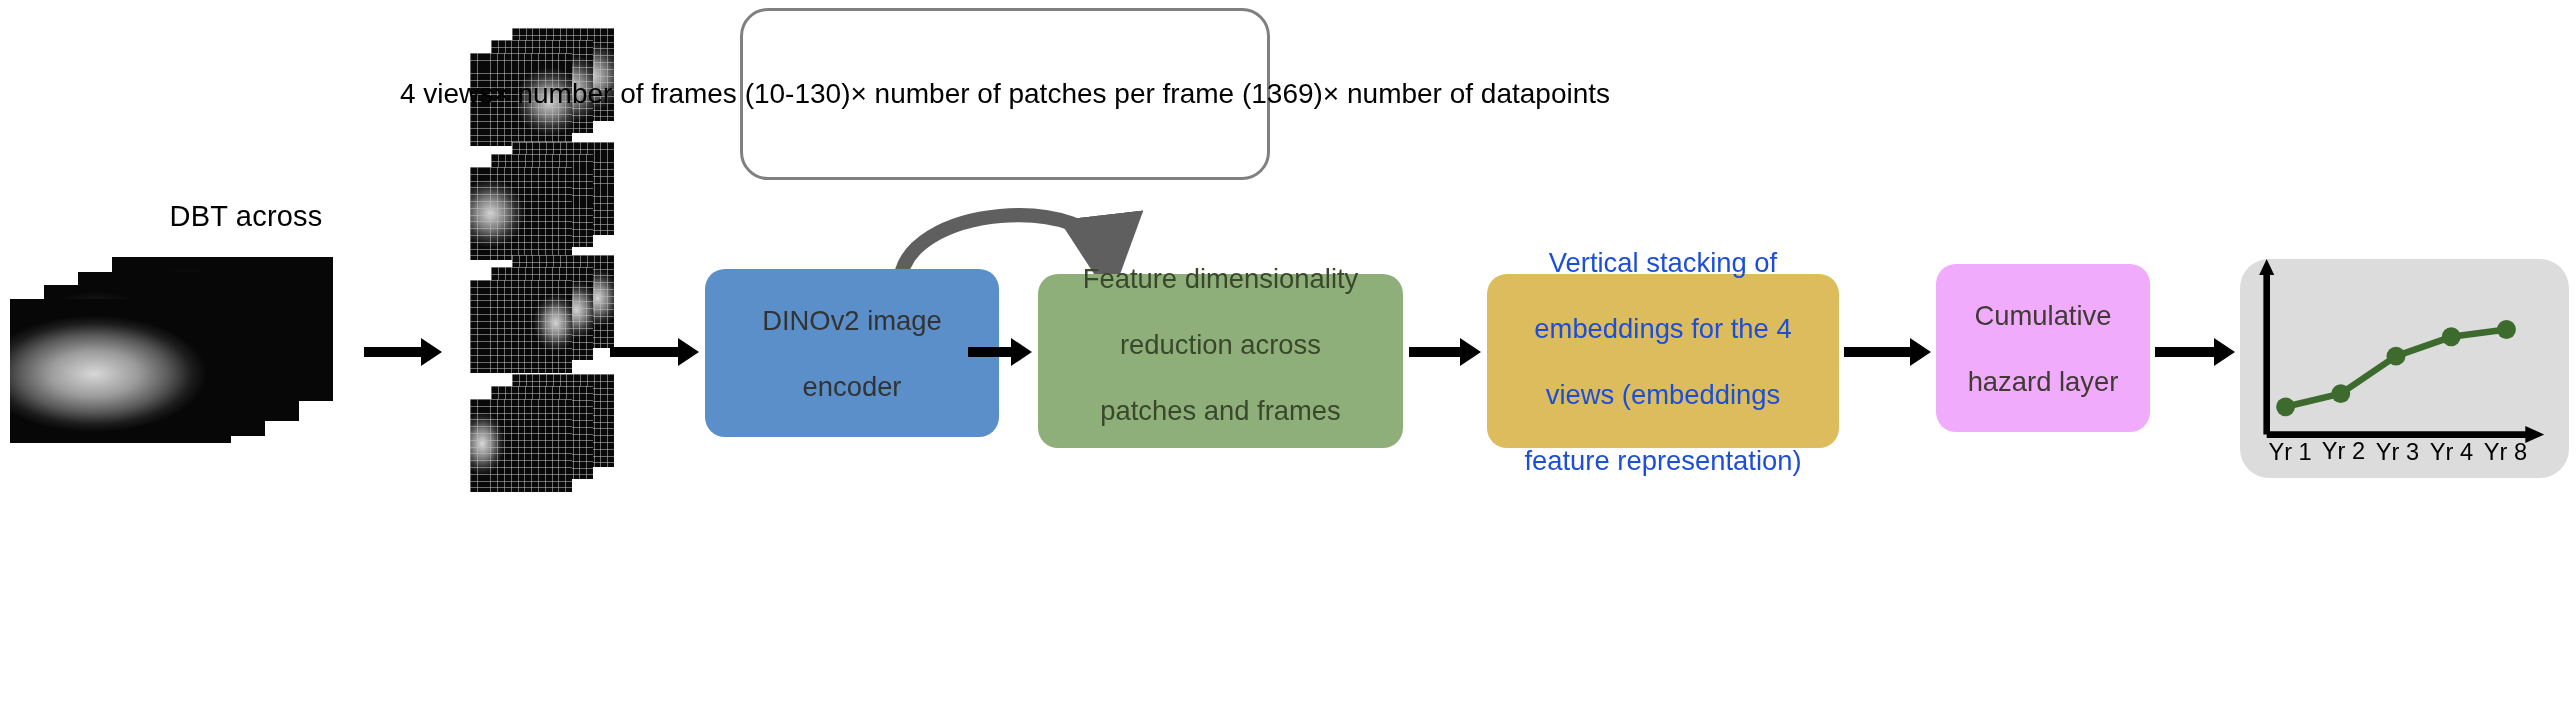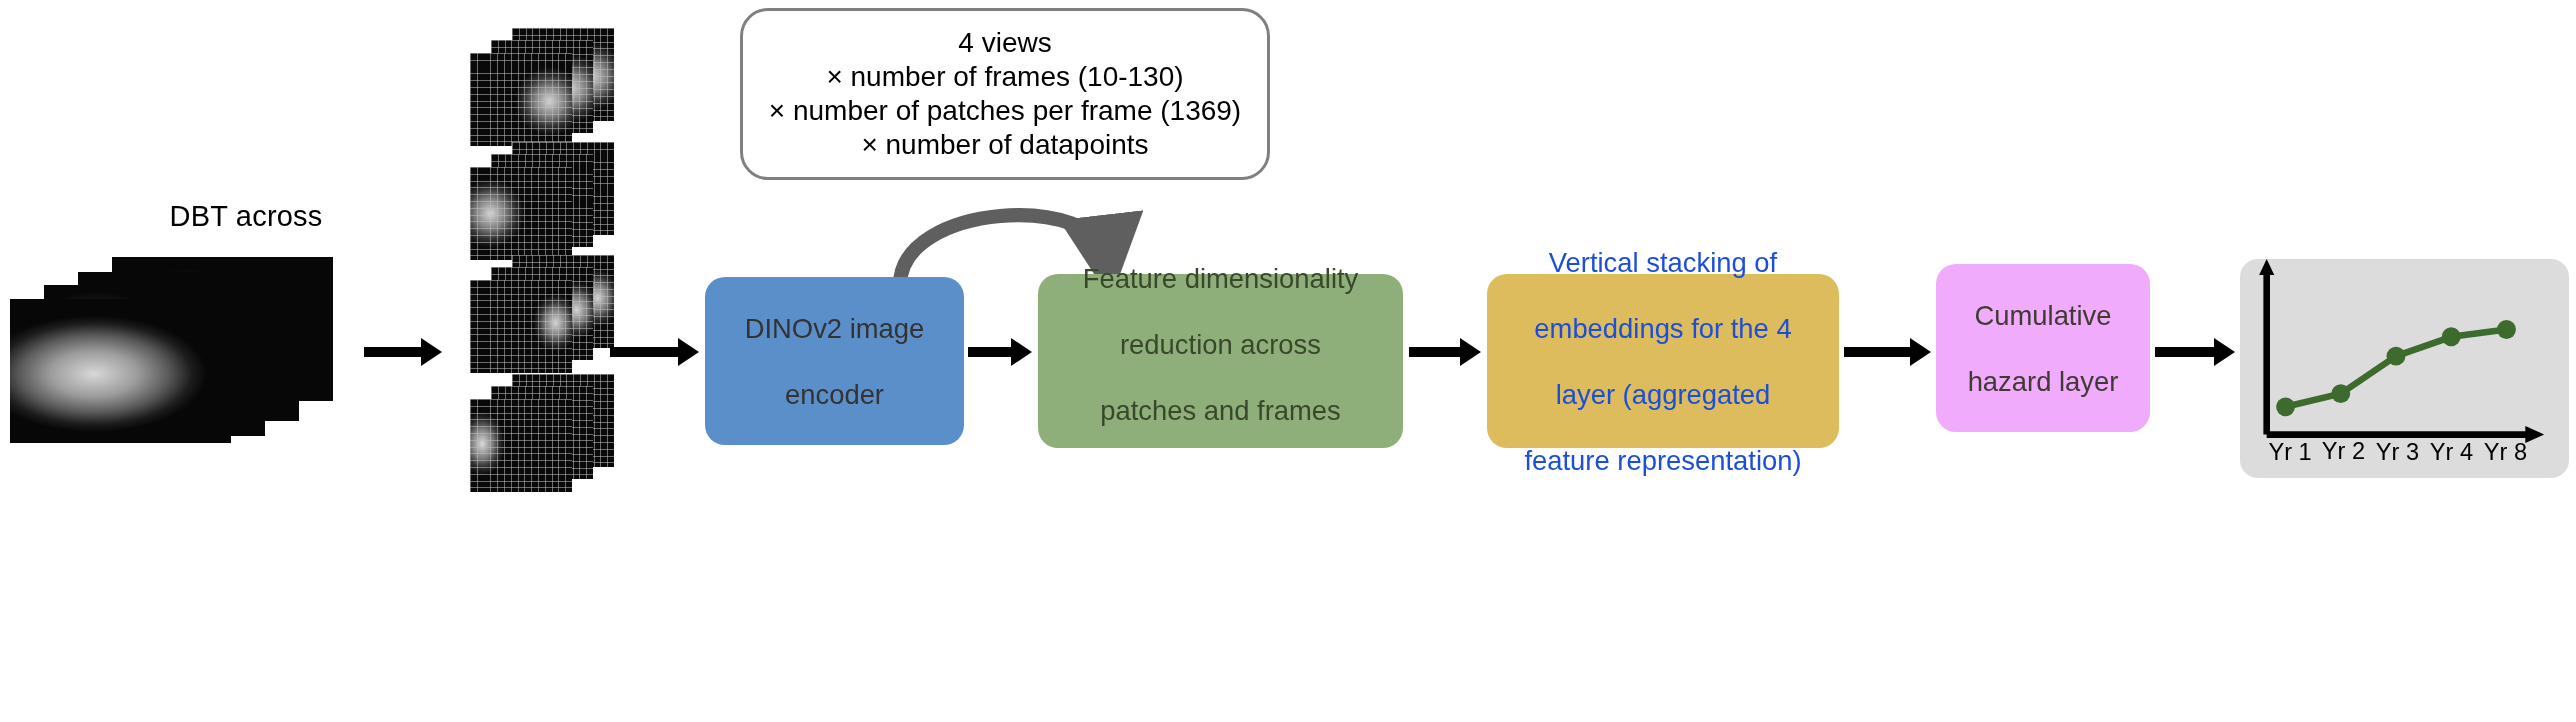--- a/index.html
+++ b/index.html
@@ -117,21 +117,21 @@
   #callout {
     left: 740px;
     top: 7.6px;
     width: 530px;
     height: 172px;
     box-sizing: border-box;
     border: 3.8px solid #808080;
     border-radius: 28px;
     background: #ffffff;
     display: flex;
-    flex-direction: column;
+    flex-direction: row;
     align-items: center;
     justify-content: center;
     padding: 3.8px 7.6px;
   }
   #callout .cl {
     font-size: 28px;
     line-height: 34px;
     color: #000000;
     text-align: center;
     white-space: nowrap;
@@ -146,21 +146,21 @@
     text-align: center;
     box-sizing: border-box;
     padding: 3.8px 9.5px;
     border-radius: 20px;
   }
   .pbox span {
     font-size: 27.4px;
     line-height: 33px;
     display: block;
   }
-  #box-encoder { left: 705px;  top: 277px; width: 259px; height: 168px; background: #5B8FC9; }
+  #box-encoder { left: 705px;  top: 269px; width: 294px; height: 168px; background: #5B8FC9; }
   #box-encoder span { color: #333333; }
   #box-reduction { left: 1038px; top: 274px; width: 365px; height: 174px; background: #8FAF7A; }
   #box-reduction span { color: #39482B; }
   #box-stacking { left: 1487px; top: 274px; width: 352px; height: 174px; background: #DCBC5C; }
   #box-stacking span { color: #1d4ed8; }
   #box-hazard { left: 1936px; top: 264px; width: 214px; height: 168px; background: #f0abfc; }
   #box-hazard span { color: #3F3B33; }
 
   
   .arrow {
@@ -189,21 +189,21 @@
   
   #curve-arrow { left: 879px; top: 185px; width: 303px; height: 104px; }
 
   
   #chart-panel {
     left: 2240px;
     top: 259px;
     width: 329px;
     height: 219px;
     background: #dcdcdc;
-    border-radius: 18px;
+    border-radius: 29px;
   }
   #chart-svg { position: absolute; left: 0; top: 0; }
   .yr-tick {
     position: absolute;
     font-size: 23.6px;
     color: #000000;
     text-align: center;
     white-space: nowrap;
   }
 </style>
@@ -325,21 +325,21 @@
       <span>patches and frames</span><br>
     </span>
   </div>
 
   <div class="arrow" id="arrow-4"></div>
 
   <div class="pbox" id="box-stacking">
     <span>
       <span>Vertical stacking of</span><br>
       <span>embeddings for the 4</span><br>
-      <span>layer (aggregated</span><br>
+      <span>views (embeddings</span><br>
       <span>feature representation)</span>
     </span>
   </div>
 
   <div class="arrow" id="arrow-5"></div>
 
   <div class="pbox" id="box-hazard">
     <span>
       <span>Cumulative</span><br>
       <span>hazard layer</span>

